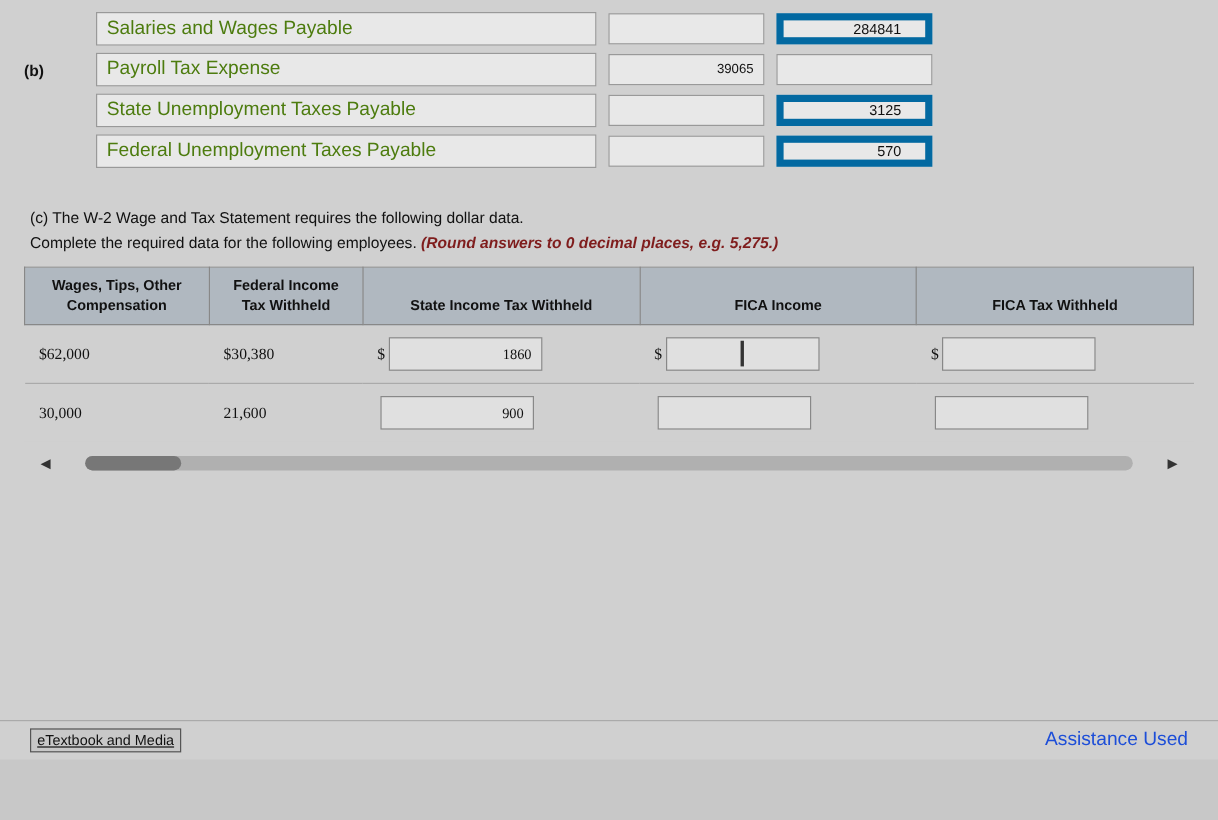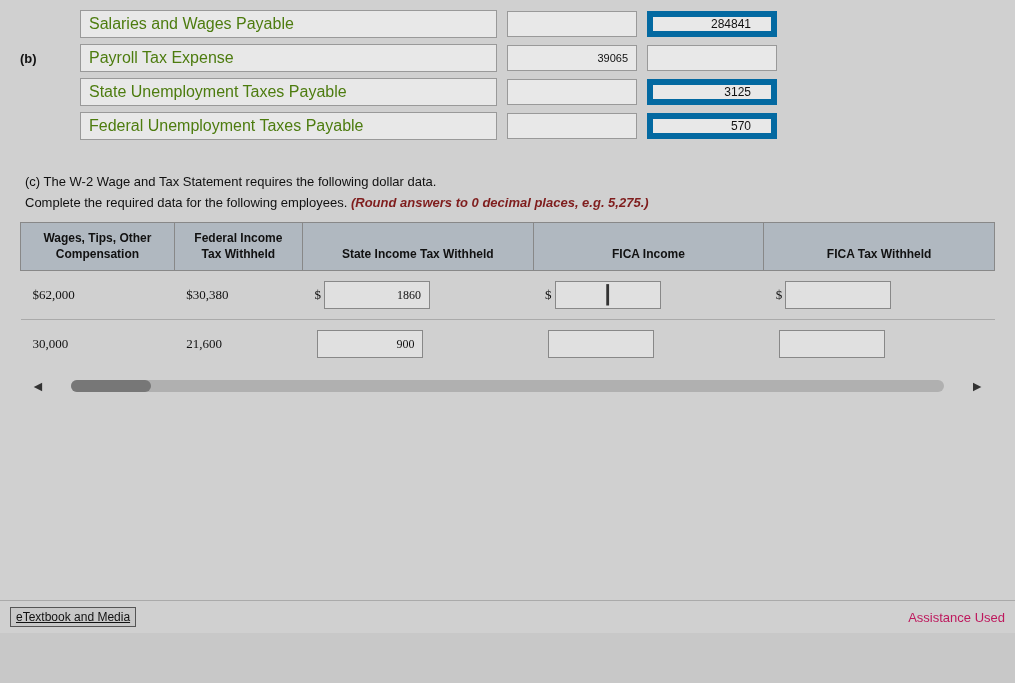--- a/index.html
+++ b/index.html
@@ -121,21 +121,21 @@
       border-bottom: 1px solid #aaa;
     }
 
     .w2-table tbody tr:last-child {
       border-bottom: none;
     }
 
     .input-field {
       background: #e0e0e0;
       border: 1px solid #888;
-      width: 106px;
+      width: 128px;
       height: 28px;
       display: inline-flex;
       align-items: center;
       justify-content: flex-end;
       padding-right: 8px;
       font-size: 12px;
       cursor: text;
     }
 
     .input-with-dollar {
@@ -173,36 +173,36 @@
       cursor: pointer;
       font-weight: bold;
     }
 
     
     .footer-bar {
       background: #d0d0d0;
       display: flex;
       justify-content: space-between;
       align-items: center;
-      padding: 6px 10px;
+      padding: 6px 25px;
       border-top: 1px solid #aaa;
     }
 
     .textbook-link {
       font-size: 12px;
       color: #111;
       text-decoration: underline;
       border: 1px solid #555;
       padding: 2px 5px;
       background: #c8c8c8;
     }
 
     .assistance-text {
-      font-size: 13px;
-      color: #be185d;
+      font-size: 16px;
+      color: #1d4ed8;
     }
   </style>
 </head>
 <body>
 
 <div class="page-wrapper">
 
   <div class="journal-section">
 
     <div class="journal-row">

